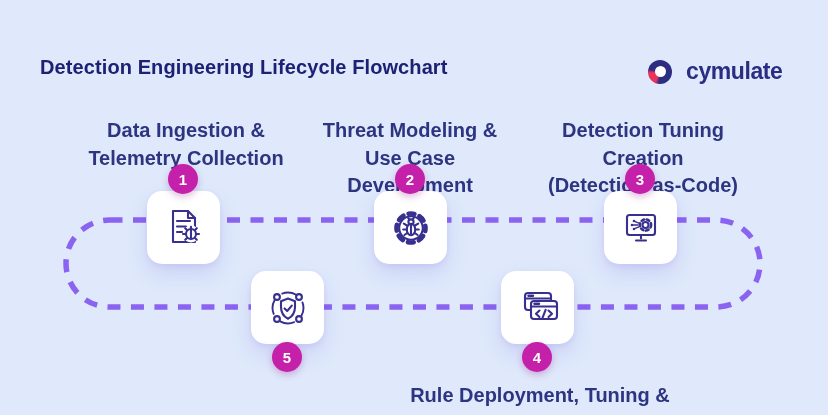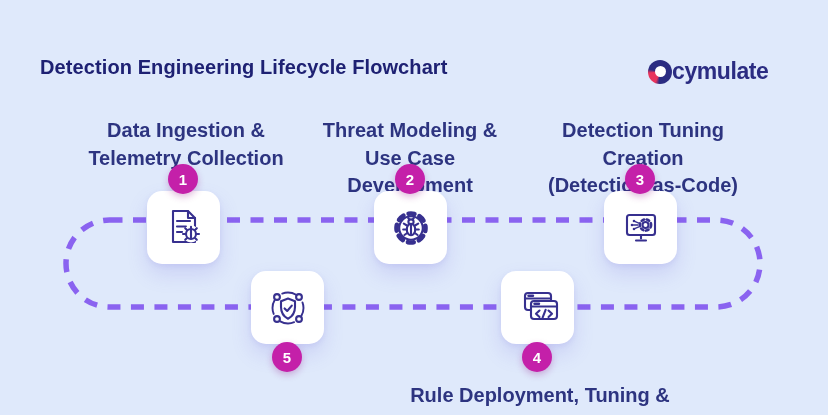--- a/index.html
+++ b/index.html
@@ -25,21 +25,21 @@
     letter-spacing: 0.1px;
     color: var(--title-text, #1e2173);
   }
   
   .logo {
     position: absolute;
     left: 648px;
     top: 38px;
     display: flex;
     align-items: center;
-    gap: 0;
+    gap: 14px;
   }
   .logo-ring {
     width: 24px;
     height: 24px;
     border-radius: 50%;
     background: conic-gradient(var(--logo-navy, #2b2c82) 0deg 185deg,
                                var(--logo-pink, #e8345c) 205deg 265deg,
                                var(--logo-navy, #2b2c82) 285deg 360deg);
     position: relative;
   }

